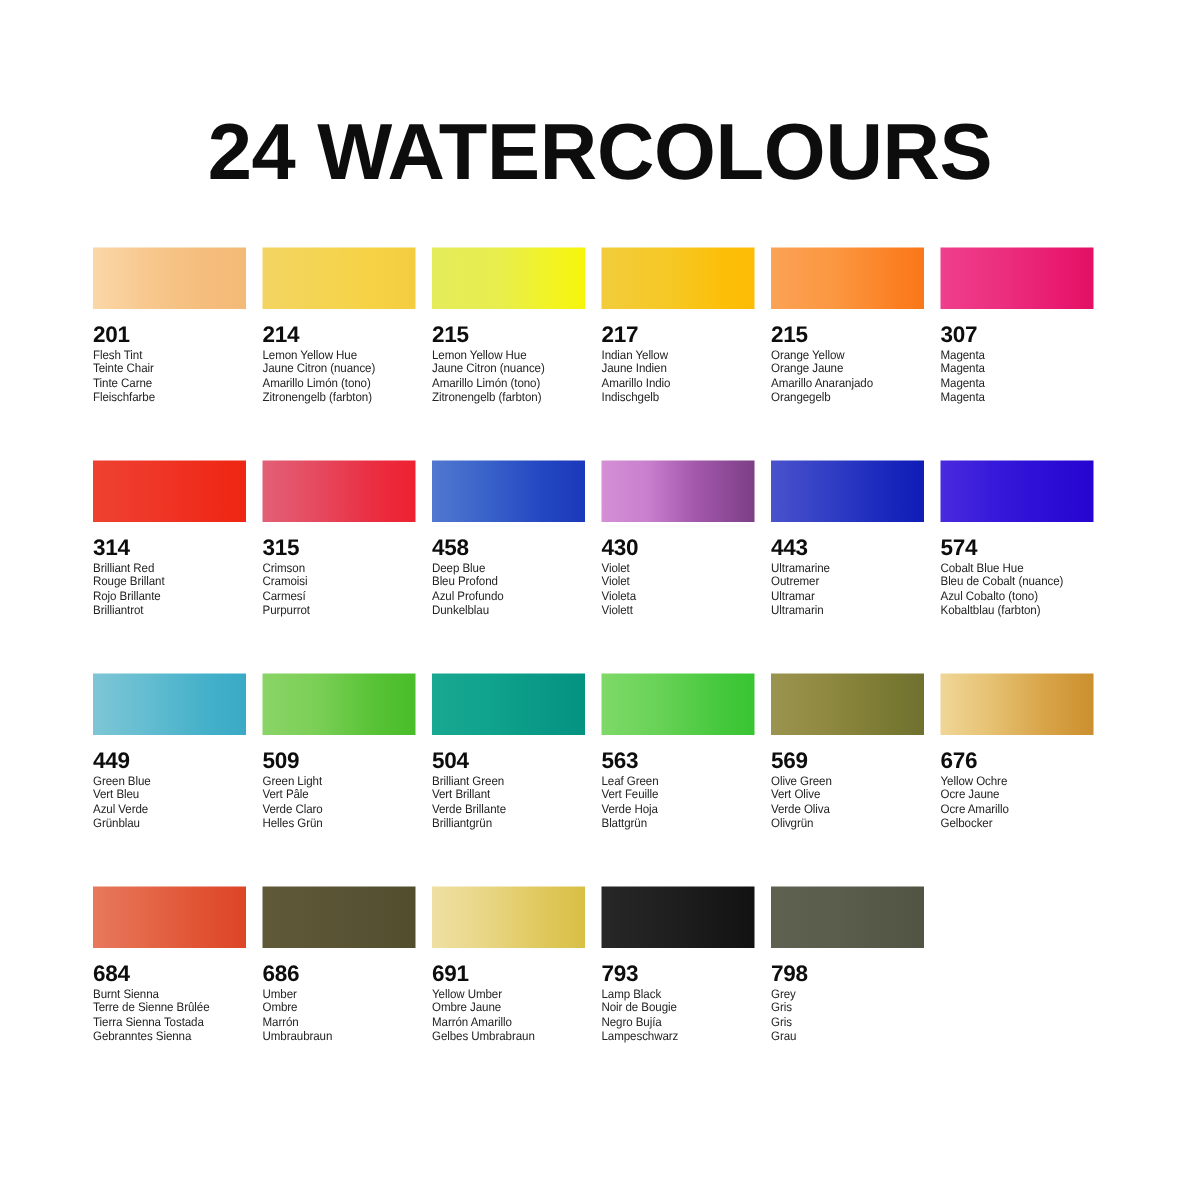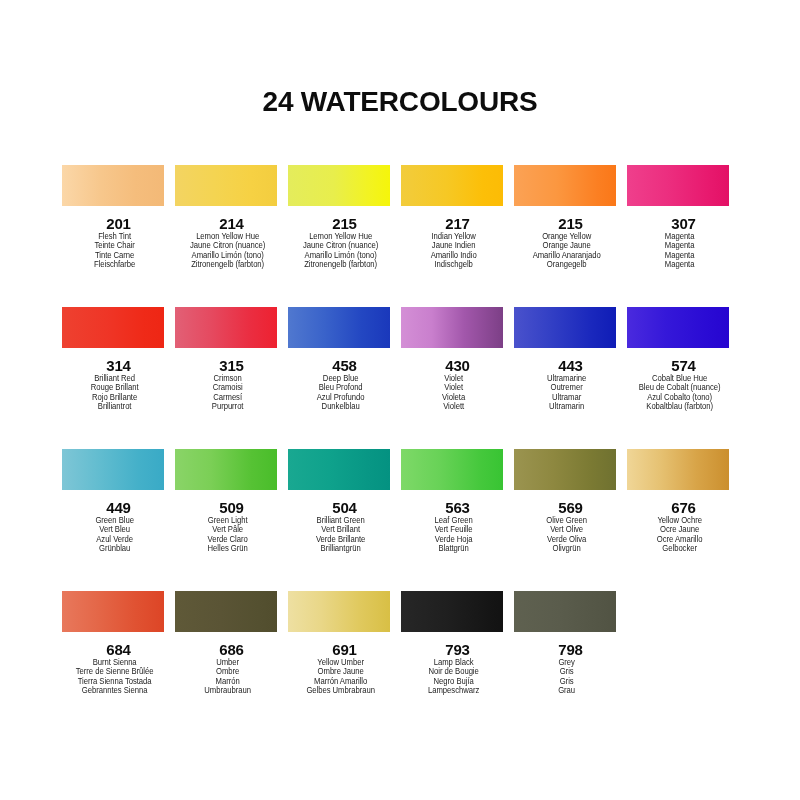--- a/index.html
+++ b/index.html
@@ -21,37 +21,36 @@
     height: 800px;
     background: #ffffff;
   }
   #title {
     position: absolute;
     top: 78px;
     left: 0;
     width: 800px;
     text-align: center;
     font-family: "Liberation Sans", sans-serif;
-    font-size: 28px;
+    font-size: 53px;
     font-weight: bold;
     letter-spacing: -0.2px;
     color: #0d0d0d;
     line-height: 48px;
   }
   #grid {
     position: absolute;
     top: 165px;
     left: 62px;
     width: 678px;
     display: grid;
     grid-template-columns: repeat(6, 113px);
     grid-template-rows: repeat(4, 142px);
     column-gap: 0px;
     row-gap: 0px;
-    text-align: center;
   }
   .cell {
     position: relative;
     width: 113px;
   }
   .swatch {
     width: 102px;
     height: 41px;
     border: 0;
     box-sizing: border-box;

